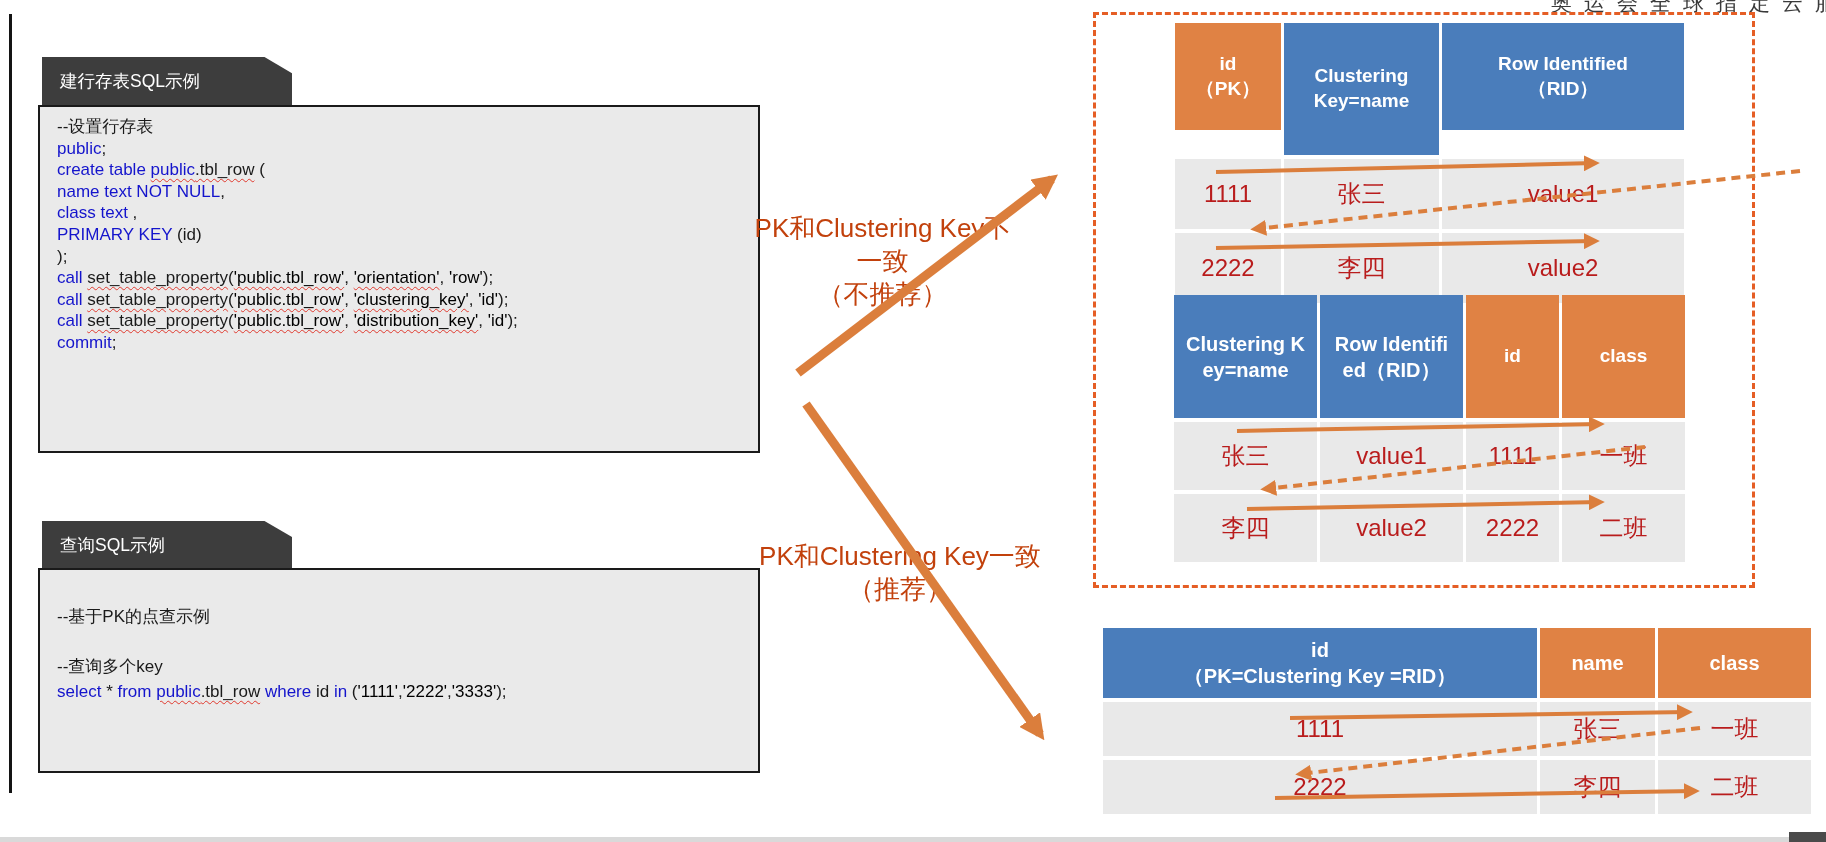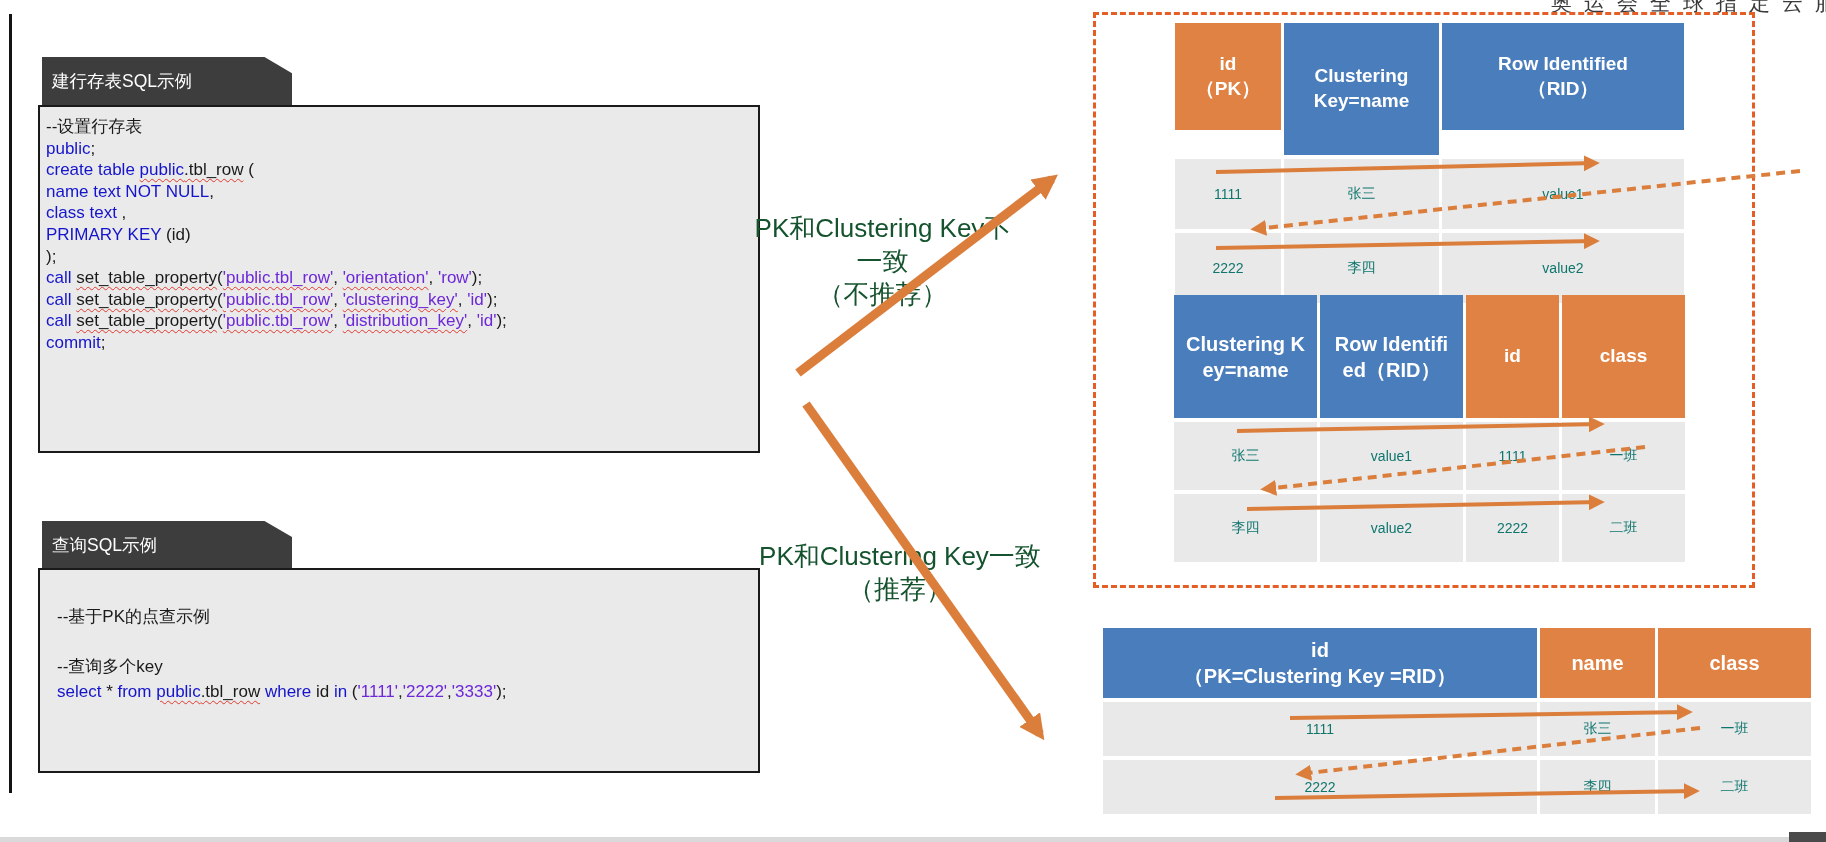--- a/index.html
+++ b/index.html
@@ -8,55 +8,55 @@
   .abs{position:absolute;}
 
   
   .vline{left:9px;top:14px;width:3px;height:779px;background:#141414;}
 
   
   .top-banner{top:-11px;left:1551px;font-size:21px;letter-spacing:12px;color:#3a3a3a;white-space:nowrap;}
 
   
   .code-box .tab{position:absolute;width:250px;height:48px;background:#3d3d3d;color:#fff;
-      display:flex;align-items:center;padding-left:10px;font-size:17.5px;box-sizing:border-box;
+      display:flex;align-items:center;padding-left:18px;font-size:17.5px;box-sizing:border-box;
       clip-path:polygon(0 0,89% 0,100% 34%,100% 100%,0 100%);z-index:3;}
   .code-box .body{position:absolute;background:#eaeaea;border:2px solid #1a1a1a;box-sizing:border-box;z-index:2;}
   .box1 .tab{left:42px;top:57px;}
-  .box1 .body{left:38px;top:105px;width:722px;height:348px;padding:9px 0 0 6px;}
+  .box1 .body{left:38px;top:105px;width:722px;height:348px;padding:9px 0 0 17px;}
   .box2 .tab{left:42px;top:521px;height:47px;}
   .box2 .body{left:38px;top:568px;width:722px;height:205px;padding:34px 0 0 17px;}
   .code-line{font-size:17px;white-space:pre;}
   .box1 .code-line{height:21.6px;line-height:21.6px;}
   .box2 .code-line{height:25px;line-height:25px;}
-  .c-k{color:#1a1a1a;} .c-b{color:#1414cc;} .c-r{color:#6d28d9;}
+  .c-k{color:#1a1a1a;} .c-b{color:#1414cc;} .c-r{color:#000000;}
   .sq{text-decoration-line:underline;text-decoration-style:wavy;text-decoration-color:#e03a2f;
       text-decoration-thickness:1px;text-underline-offset:3px;}
 
   
-  .label{color:#14532d;font-size:26px;text-align:center;line-height:33px;z-index:4;}
+  .label{color:#c2410c;font-size:26px;text-align:center;line-height:33px;z-index:4;}
   .label1{left:690px;top:212px;width:385px;}
   .label2{left:690px;top:540px;width:420px;}
 
   
   .dashed-box{left:1093px;top:12px;width:662px;height:576px;border:3px dashed #e55e25;box-sizing:border-box;}
 
   
   .table{z-index:2;}
   .t1{left:1175px;top:23px;}
   .t2{left:1174px;top:295px;}
   .t3{left:1103px;top:628px;}
   .trow{display:flex;gap:3px;margin-bottom:4px;}
   .hcell{display:flex;align-items:center;justify-content:center;text-align:center;color:#ffffff;
          font-weight:bold;font-size:19px;white-space:pre-line;line-height:1.3;box-sizing:border-box;}
   .t3 .hcell{font-size:20px;}
   .orange{background:#e08244;} .blue{background:#4a7dbb;}
   .brk{word-break:break-all;white-space:normal;padding:0 12px;font-size:20px;}
   .bcell{background:#e9e9e9;display:flex;align-items:center;justify-content:center;
-         font-size:14px;color:#0f766e;box-sizing:border-box;}
+         font-size:24px;color:#b91c1c;box-sizing:border-box;}
 
   
   svg.overlay{position:absolute;left:0;top:0;z-index:6;pointer-events:none;}
   .arrow{stroke:#db7e3c;fill:none;}
   .solid-big{stroke-width:9px;}
   .solid-thin{stroke-width:4px;}
   .dash-thin{stroke-width:4px;stroke-dasharray:9 6;}
 
   
   .bottom-strip{left:0;top:837px;width:1826px;height:5px;background:#d9d9d9;}

